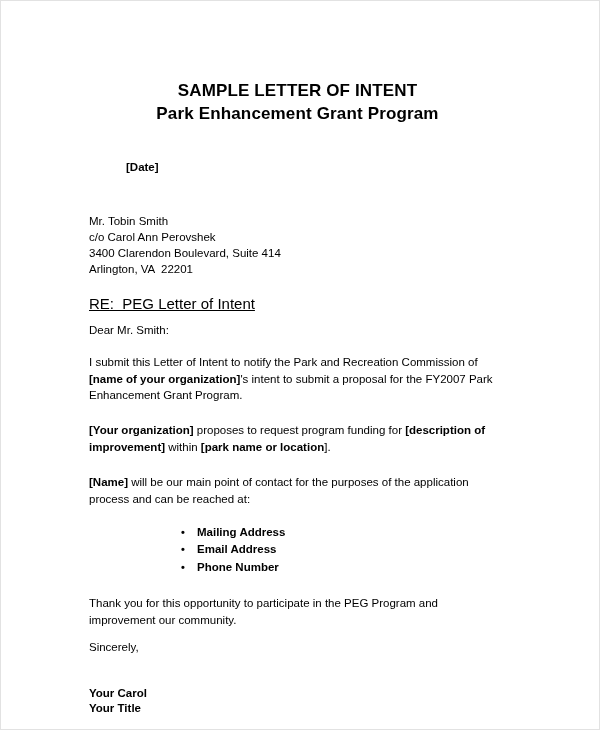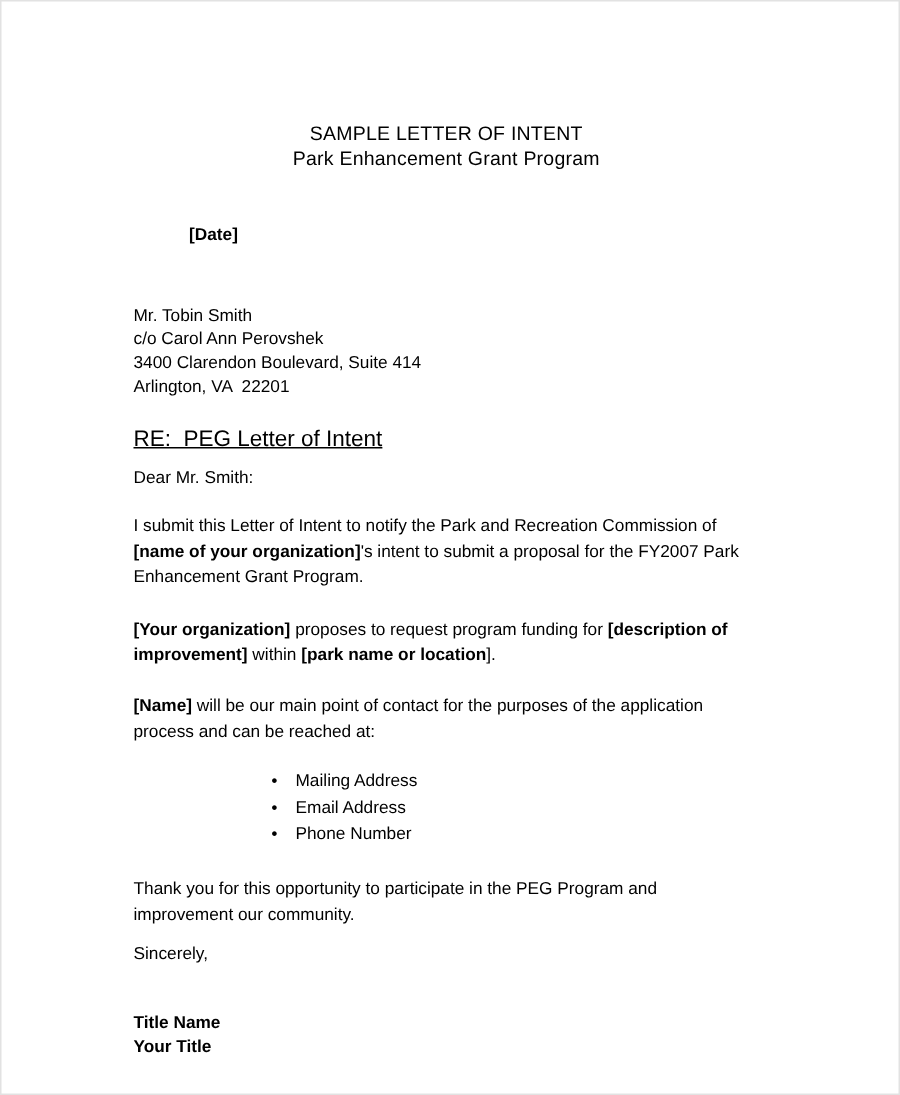--- a/index.html
+++ b/index.html
@@ -32,22 +32,22 @@
   }
 
   
   .heading-block {
     margin-top: 79px;
     text-align: center;
     line-height: 1.33;
   }
 
   .heading-line {
-    font-size: 13px;
-    font-weight: normal;
+    font-size: 17px;
+    font-weight: bold;
     letter-spacing: 0.15px;
   }
 
   
   .date-line {
     margin-top: 36px;
     font-size: 11.5px;
     font-weight: bold;
     margin-left: 37px;
   }
@@ -92,21 +92,21 @@
   
   .bullet-list {
     margin: 16px 0 0 0;
     padding: 0;
     list-style: none;
   }
 
   .bullet-item {
     position: relative;
     font-size: 11.5px;
-    font-weight: normal;
+    font-weight: bold;
     line-height: 1.52;
     padding-left: 108px;
   }
 
   .bullet-item::before {
     content: "\2022";
     position: absolute;
     left: 92px;
     font-size: 11px;
     font-weight: bold;
@@ -170,18 +170,18 @@
       <li class="bullet-item">Mailing Address</li>
       <li class="bullet-item">Email Address</li>
       <li class="bullet-item">Phone Number</li>
     </ul>
 
     <p class="closing-par">Thank you for this opportunity to participate in the PEG Program and improvement our community.</p>
 
     <div class="signoff">Sincerely,</div>
 
     <div class="signature-block">
-      <div>Title Name</div>
+      <div>Your Carol</div>
       <div>Your Title</div>
     </div>
 
   </div>
 </div>
 
 </body></html>

